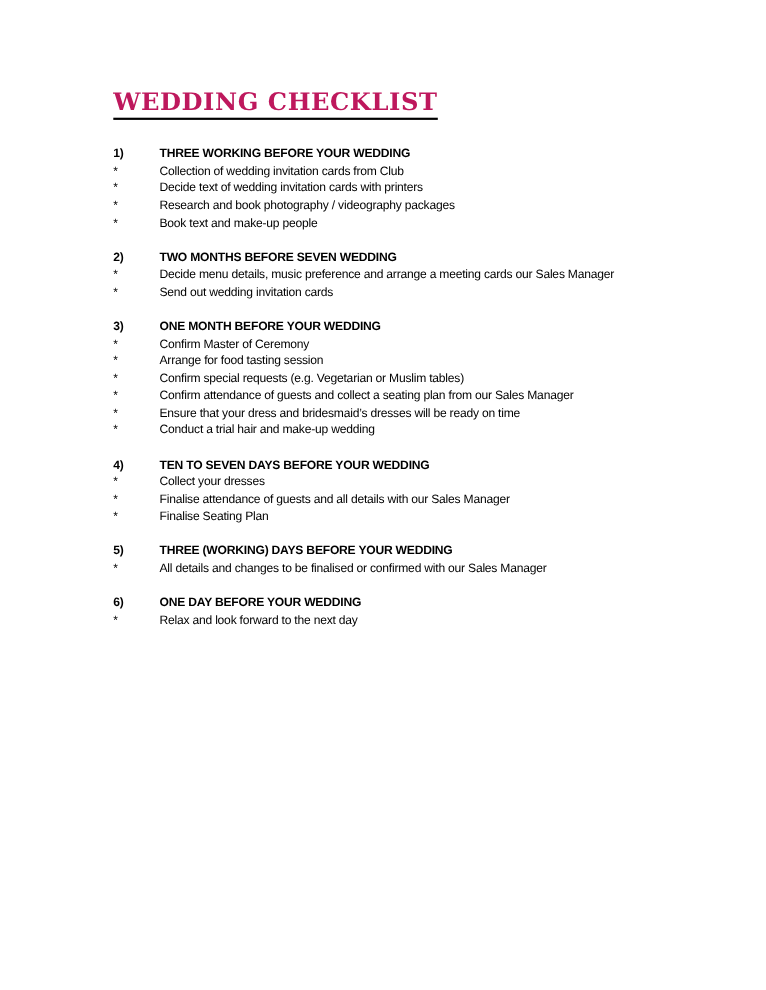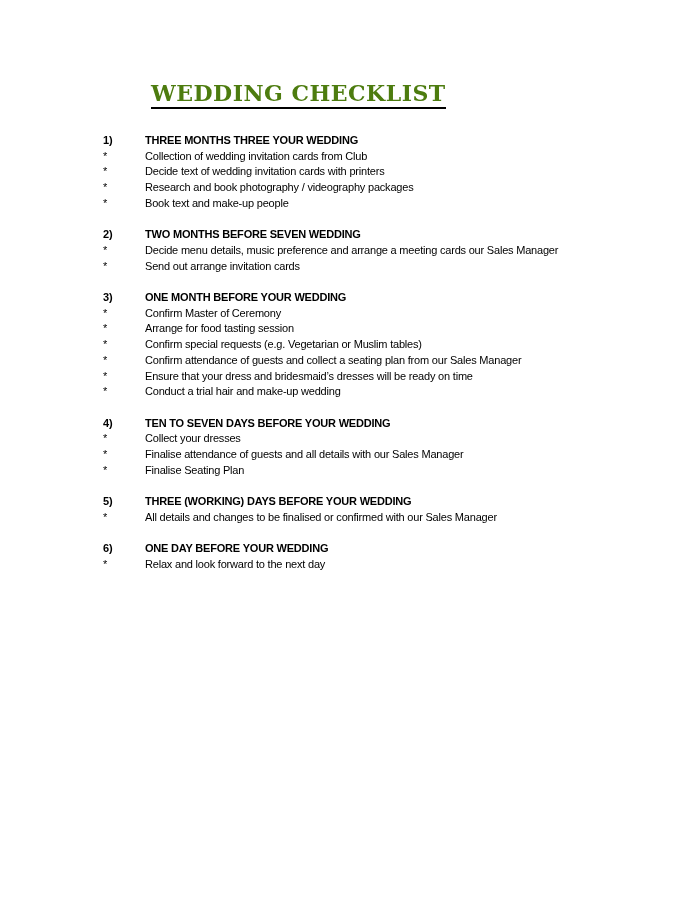--- a/index.html
+++ b/index.html
@@ -16,24 +16,23 @@
     letter-spacing: -0.2px;
     overflow: hidden;
   }
   .doc-title {
     display: inline-block;
     font-family: "DejaVu Serif", "Liberation Serif", serif;
     font-weight: bold;
     font-size: 22px;
     line-height: 26px;
     letter-spacing: 0.5px;
-    color: #4d7c0f;
+    color: #be185d;
     border-bottom: 2px solid #000000;
     padding-bottom: 1px;
-    margin-left: 48px;
   }
   .title-wrap { margin-bottom: 24px; }
   .intro {
     font-weight: bold;
     margin-bottom: 16px;
   }
   .checklist-section { margin-bottom: 15.7px; }
   .row { display: flex; align-items: baseline; }
   .gutter {
     flex: 0 0 42px;
@@ -49,21 +48,21 @@
 <div class="page">
 
   <div class="title-wrap">
     <h1 class="doc-title">WEDDING CHECKLIST</h1>
   </div>
 
 
   <section class="checklist-section">
     <div class="row">
       <span class="gutter num">1)</span>
-      <span class="text heading">THREE MONTHS THREE YOUR WEDDING</span>
+      <span class="text heading">THREE WORKING BEFORE YOUR WEDDING</span>
     </div>
     <div class="row">
       <span class="gutter">*</span>
       <span class="text">Collection of wedding invitation cards from Club</span>
     </div>
     <div class="row">
       <span class="gutter">*</span>
       <span class="text">Decide text of wedding invitation cards with printers</span>
     </div>
     <div class="row">
@@ -80,21 +79,21 @@
     <div class="row">
       <span class="gutter num">2)</span>
       <span class="text heading">TWO MONTHS BEFORE SEVEN WEDDING</span>
     </div>
     <div class="row">
       <span class="gutter">*</span>
       <span class="text">Decide menu details, music preference and arrange a meeting cards our Sales Manager</span>
     </div>
     <div class="row">
       <span class="gutter">*</span>
-      <span class="text">Send out arrange invitation cards</span>
+      <span class="text">Send out wedding invitation cards</span>
     </div>
   </section>
 
   <section class="checklist-section">
     <div class="row">
       <span class="gutter num">3)</span>
       <span class="text heading">ONE MONTH BEFORE YOUR WEDDING</span>
     </div>
     <div class="row">
       <span class="gutter">*</span>

